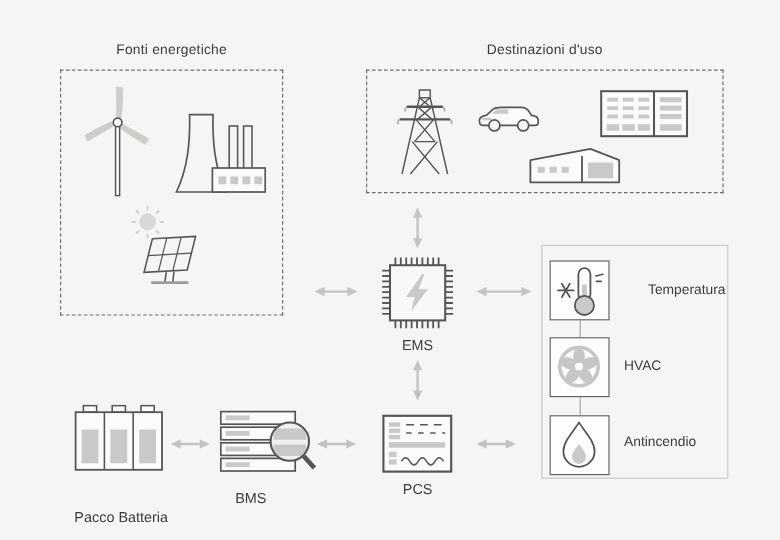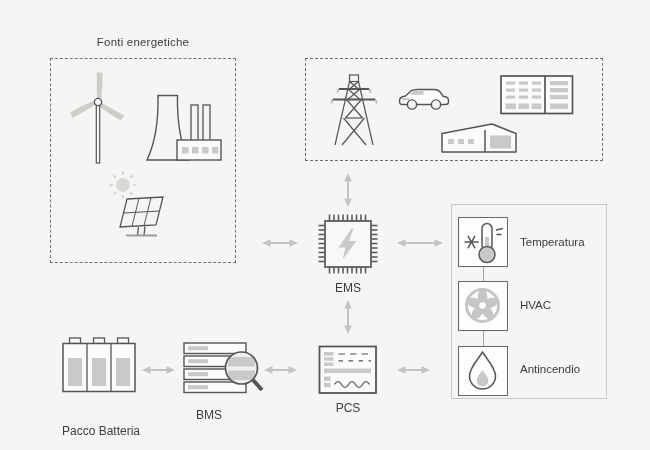--- a/index.html
+++ b/index.html
@@ -62,20 +62,21 @@
     <circle cx="23" cy="15" r="7" fill="#d8d8d5"></circle>
     <path d="M27 29 L63 27 L56 55 L20 57 Z" fill="#f5f5f3" stroke="#555" stroke-width="1.3"></path>
     <line x1="39" y1="28.3" x2="32" y2="56.3" stroke="#555" stroke-width="1"></line>
     <line x1="51" y1="27.7" x2="44" y2="55.7" stroke="#555" stroke-width="1"></line>
     <line x1="23.5" y1="43" x2="59.5" y2="41" stroke="#555" stroke-width="1"></line>
     <line x1="38.5" y1="56.8" x2="37.5" y2="65" stroke="#555" stroke-width="1.3"></line>
     <line x1="45" y1="56.4" x2="44" y2="65" stroke="#555" stroke-width="1.3"></line>
     <line x1="26" y1="65.5" x2="57" y2="65.5" stroke="#9c9c99" stroke-width="2.2"></line>
   </svg>
 
+  <div class="group-title abs" style="left:305px;top:36px;width:298px;">Destinazioni d'uso</div>
   <div class="dashed-box abs" style="left:305px;top:58px;width:298px;height:103px;"></div>
 
   <svg class="abs" style="left:329px;top:74px" width="50" height="72">
     <g fill="none" stroke="#555" stroke-width="1.2">
       <rect x="20.5" y="1" width="9" height="6.5"></rect>
       <path d="M20.5 7.5 L6 71"></path>
       <path d="M29.5 7.5 L44 71"></path>
       <path d="M20.5 7.5 L29.5 15 M29.5 7.5 L20.5 15"></path>
       <line x1="10" y1="15" x2="40" y2="15" stroke-width="2"></line>
       <line x1="4" y1="25.5" x2="46" y2="25.5" stroke-width="2"></line>
@@ -192,21 +193,21 @@
       </g>
       <rect x="23" y="5.5" width="10" height="27" rx="5" fill="#fdfdfc" stroke="#555" stroke-width="1.5"></rect>
       <line x1="28" y1="19" x2="28" y2="32" stroke="#c9c9c9" stroke-width="4"></line>
       <circle cx="28" cy="36.5" r="8" fill="#c9c9c9" stroke="#555" stroke-width="1.5"></circle>
       <g stroke="#555" stroke-width="1.3" stroke-linecap="round">
         <line x1="37.5" y1="12" x2="43.5" y2="10.5"></line>
         <line x1="38" y1="16.5" x2="42" y2="16.5"></line>
       </g>
     </svg>
   </div>
-  <div class="mon-label abs" style="left:520px;top:235px;">Temperatura</div>
+  <div class="mon-label abs" style="left:540px;top:235px;">Temperatura</div>
 
   <div class="mon-box abs" style="left:458px;top:281px;">
     <svg width="47" height="47">
       <circle cx="23.5" cy="23.5" r="16" fill="none" stroke="#c6c6c4" stroke-width="3"></circle>
       <g fill="#c6c6c4">
         <ellipse transform="translate(23.5,23.5) rotate(0)" cx="0" cy="-8.5" rx="4.8" ry="7.8"></ellipse>
         <ellipse transform="translate(23.5,23.5) rotate(72)" cx="0" cy="-8.5" rx="4.8" ry="7.8"></ellipse>
         <ellipse transform="translate(23.5,23.5) rotate(144)" cx="0" cy="-8.5" rx="4.8" ry="7.8"></ellipse>
         <ellipse transform="translate(23.5,23.5) rotate(216)" cx="0" cy="-8.5" rx="4.8" ry="7.8"></ellipse>
         <ellipse transform="translate(23.5,23.5) rotate(288)" cx="0" cy="-8.5" rx="4.8" ry="7.8"></ellipse>

